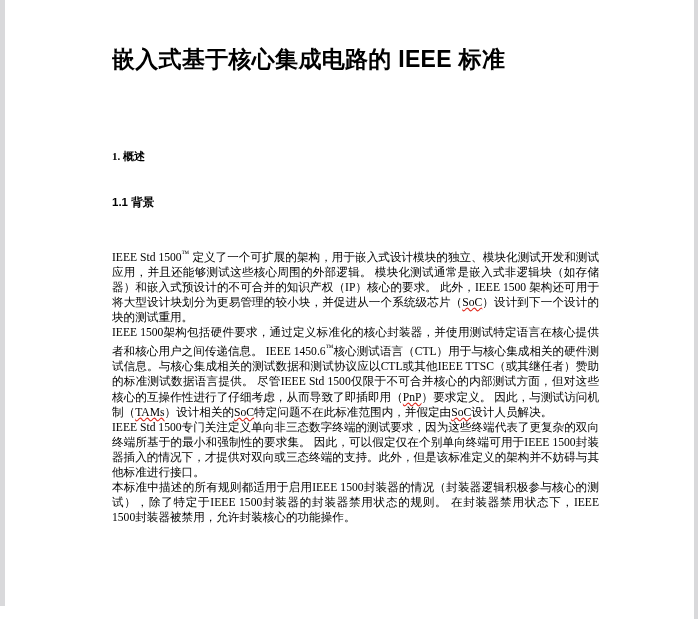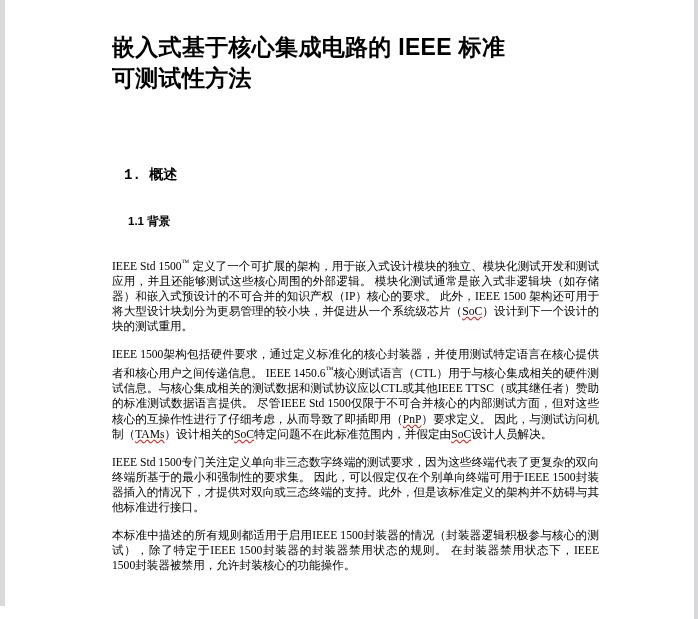--- a/index.html
+++ b/index.html
@@ -27,21 +27,21 @@
   #page-shadow-right {
     position: absolute;
     right: 0; top: 0;
     width: 4px;
     height: 619px;
     background: #d9d9db;
   }
 
   #page {
     position: absolute;
-    left: 5px; top: 4px;
+    left: 5px; top: 16px;
     width: 689px;
     height: 489px;
     background: #ffffff;
   }
 
   #doc-body {
     padding: 0 95px 0 107px;
     box-sizing: border-box;
     width: 689px;
   }
@@ -52,50 +52,50 @@
     font-size: 23px;
     line-height: 31px;
     letter-spacing: 0.3px;
     margin: 0;
     padding-top: 28px;
     color: #000;
   }
   .doc-title .ln { display: block; }
 
   .h2 {
-    font-family: Liberation Mono, monospace;
+    font-family: Liberation Serif, serif;
     font-weight: bold;
-    font-size: 14px;
+    font-size: 11px;
     line-height: 16px;
-    margin: 12px;
+    margin: 0;
     color: #000;
   }
   .h3 {
     font-family: "Liberation Sans", "DejaVu Sans", sans-serif;
     font-weight: bold;
     font-size: 11.5px;
     line-height: 16px;
-    margin: 16px;
+    margin: 0;
     color: #000;
   }
 
   #sec-overview-wrap { margin-top: 73px; }
   #sec-background-wrap { margin-top: 30px; }
 
   .para {
     font-family: "Liberation Serif", "DejaVu Serif", serif;
     font-size: 11.6px;
     line-height: 15.1px;
     margin: 0;
     text-align: justify;
     text-justify: inter-ideograph;
     color: #000;
   }
-  .para + .para { margin-top: 13px; }
-  #p1 { margin-top: 26px; }
+  .para + .para { }
+  #p1 { margin-top: 36px; }
 
   
   .sp {
     text-decoration: underline wavy #e02b20;
     text-decoration-skip-ink: none;
     -webkit-text-decoration: underline wavy #e02b20;
   }
 
   .tm { font-size: 8px; vertical-align: super; }
 </style>
@@ -103,21 +103,20 @@
 <body>
 
 <div id="page-shadow-left"></div>
 <div id="page-shadow-right"></div>
 
 <div id="page">
   <div id="doc-body">
 
     <h1 class="doc-title">
       <span class="ln">嵌入式基于核心集成电路的 IEEE 标准</span>
-      <span class="ln">可测试性方法</span>
     </h1>
 
     <div id="sec-overview-wrap">
       <h2 class="h2">1. 概述</h2>
     </div>
 
     <div id="sec-background-wrap">
       <h3 class="h3">1.1 背景</h3>
     </div>
 

